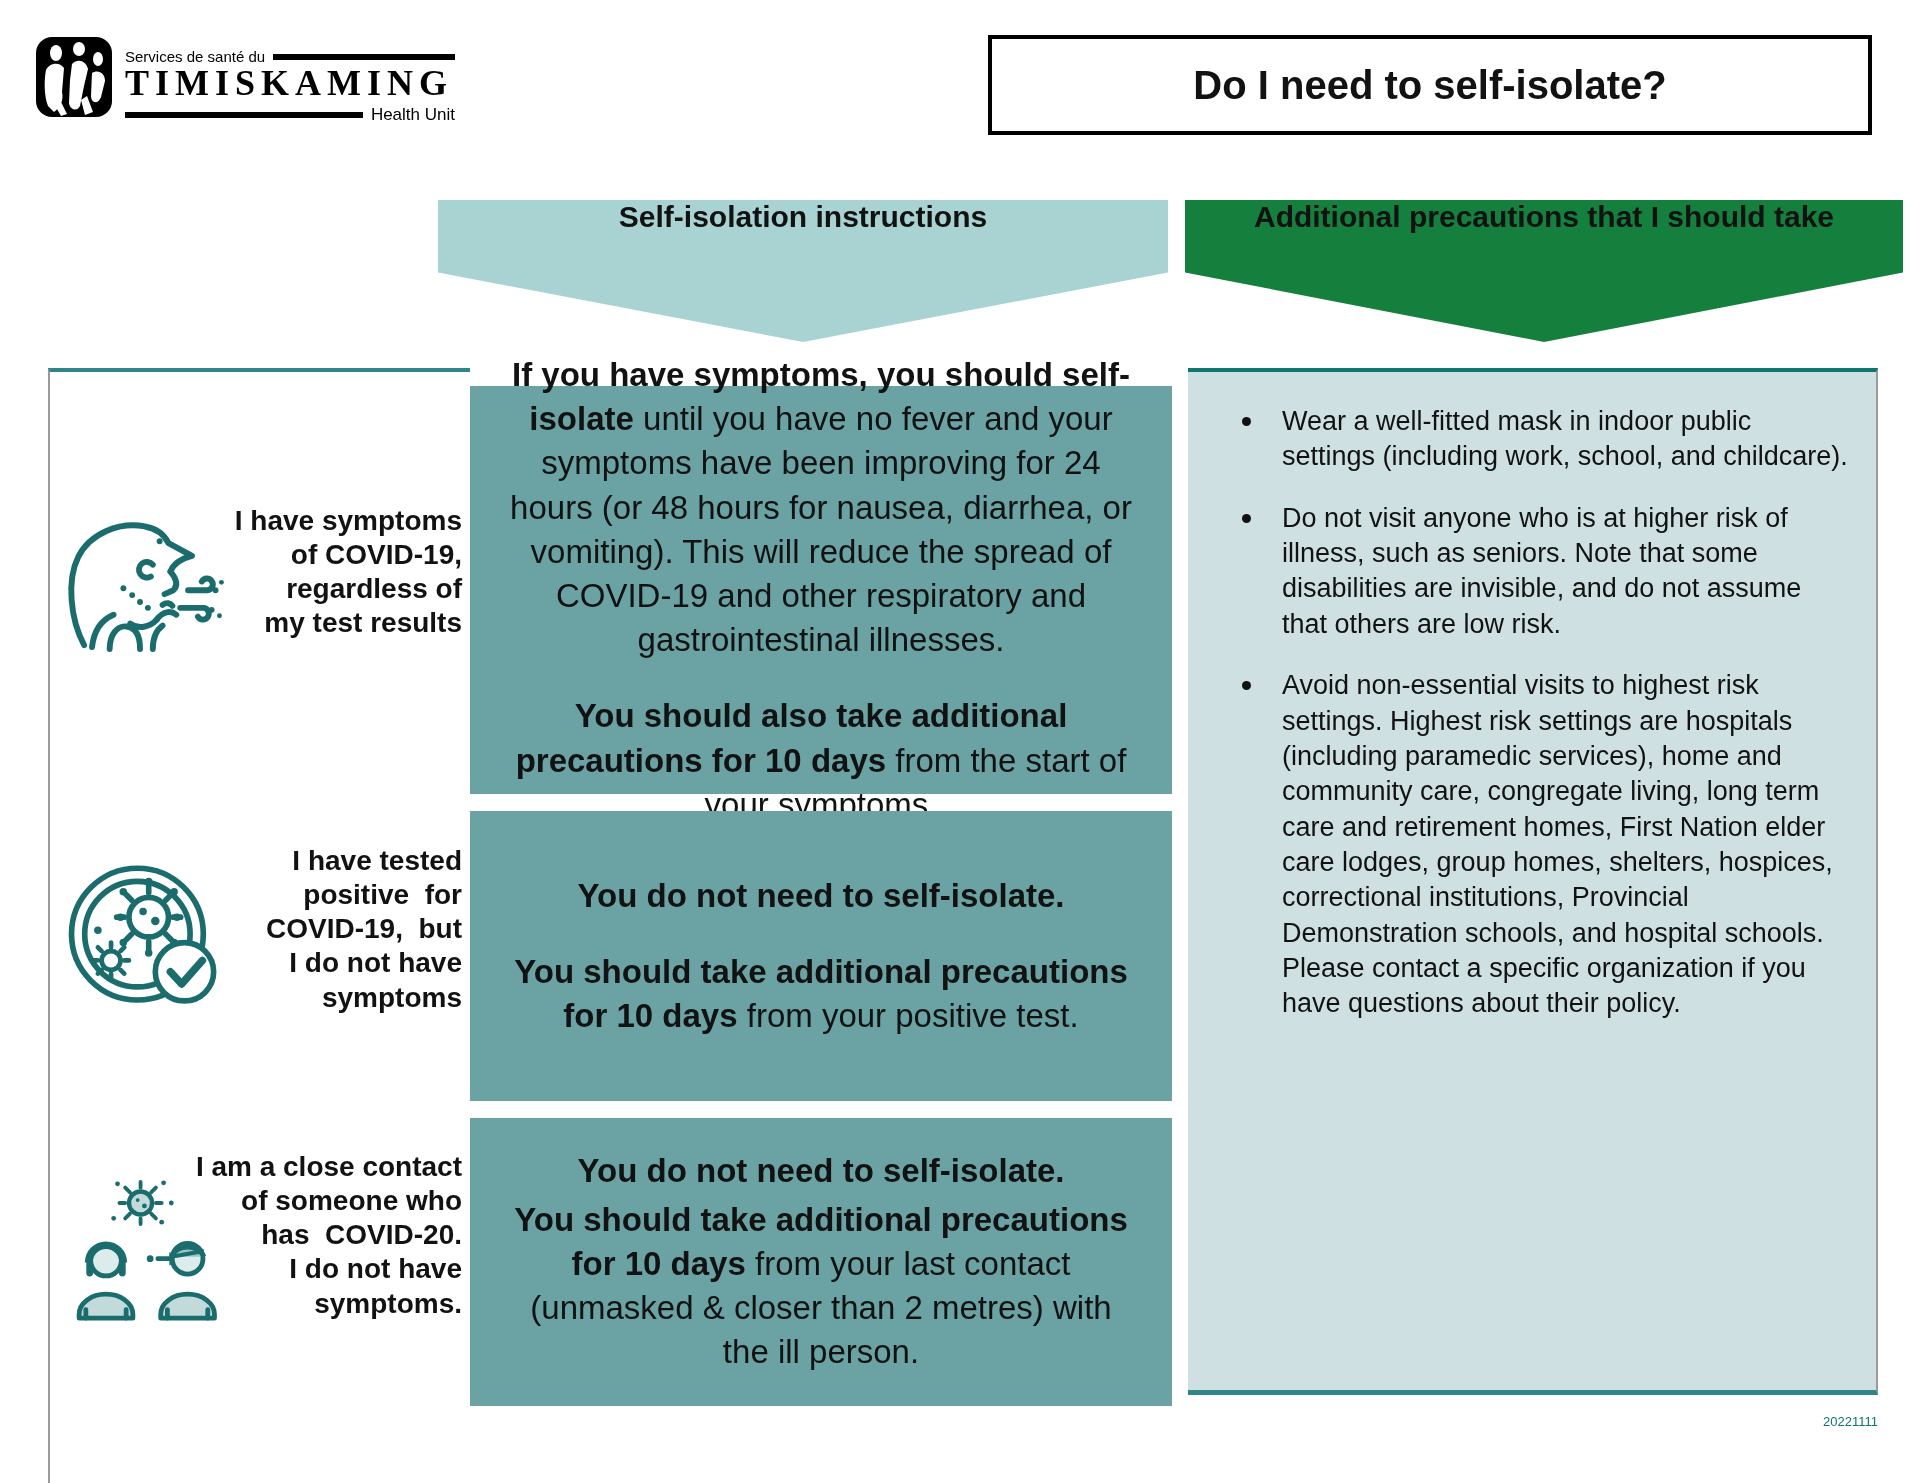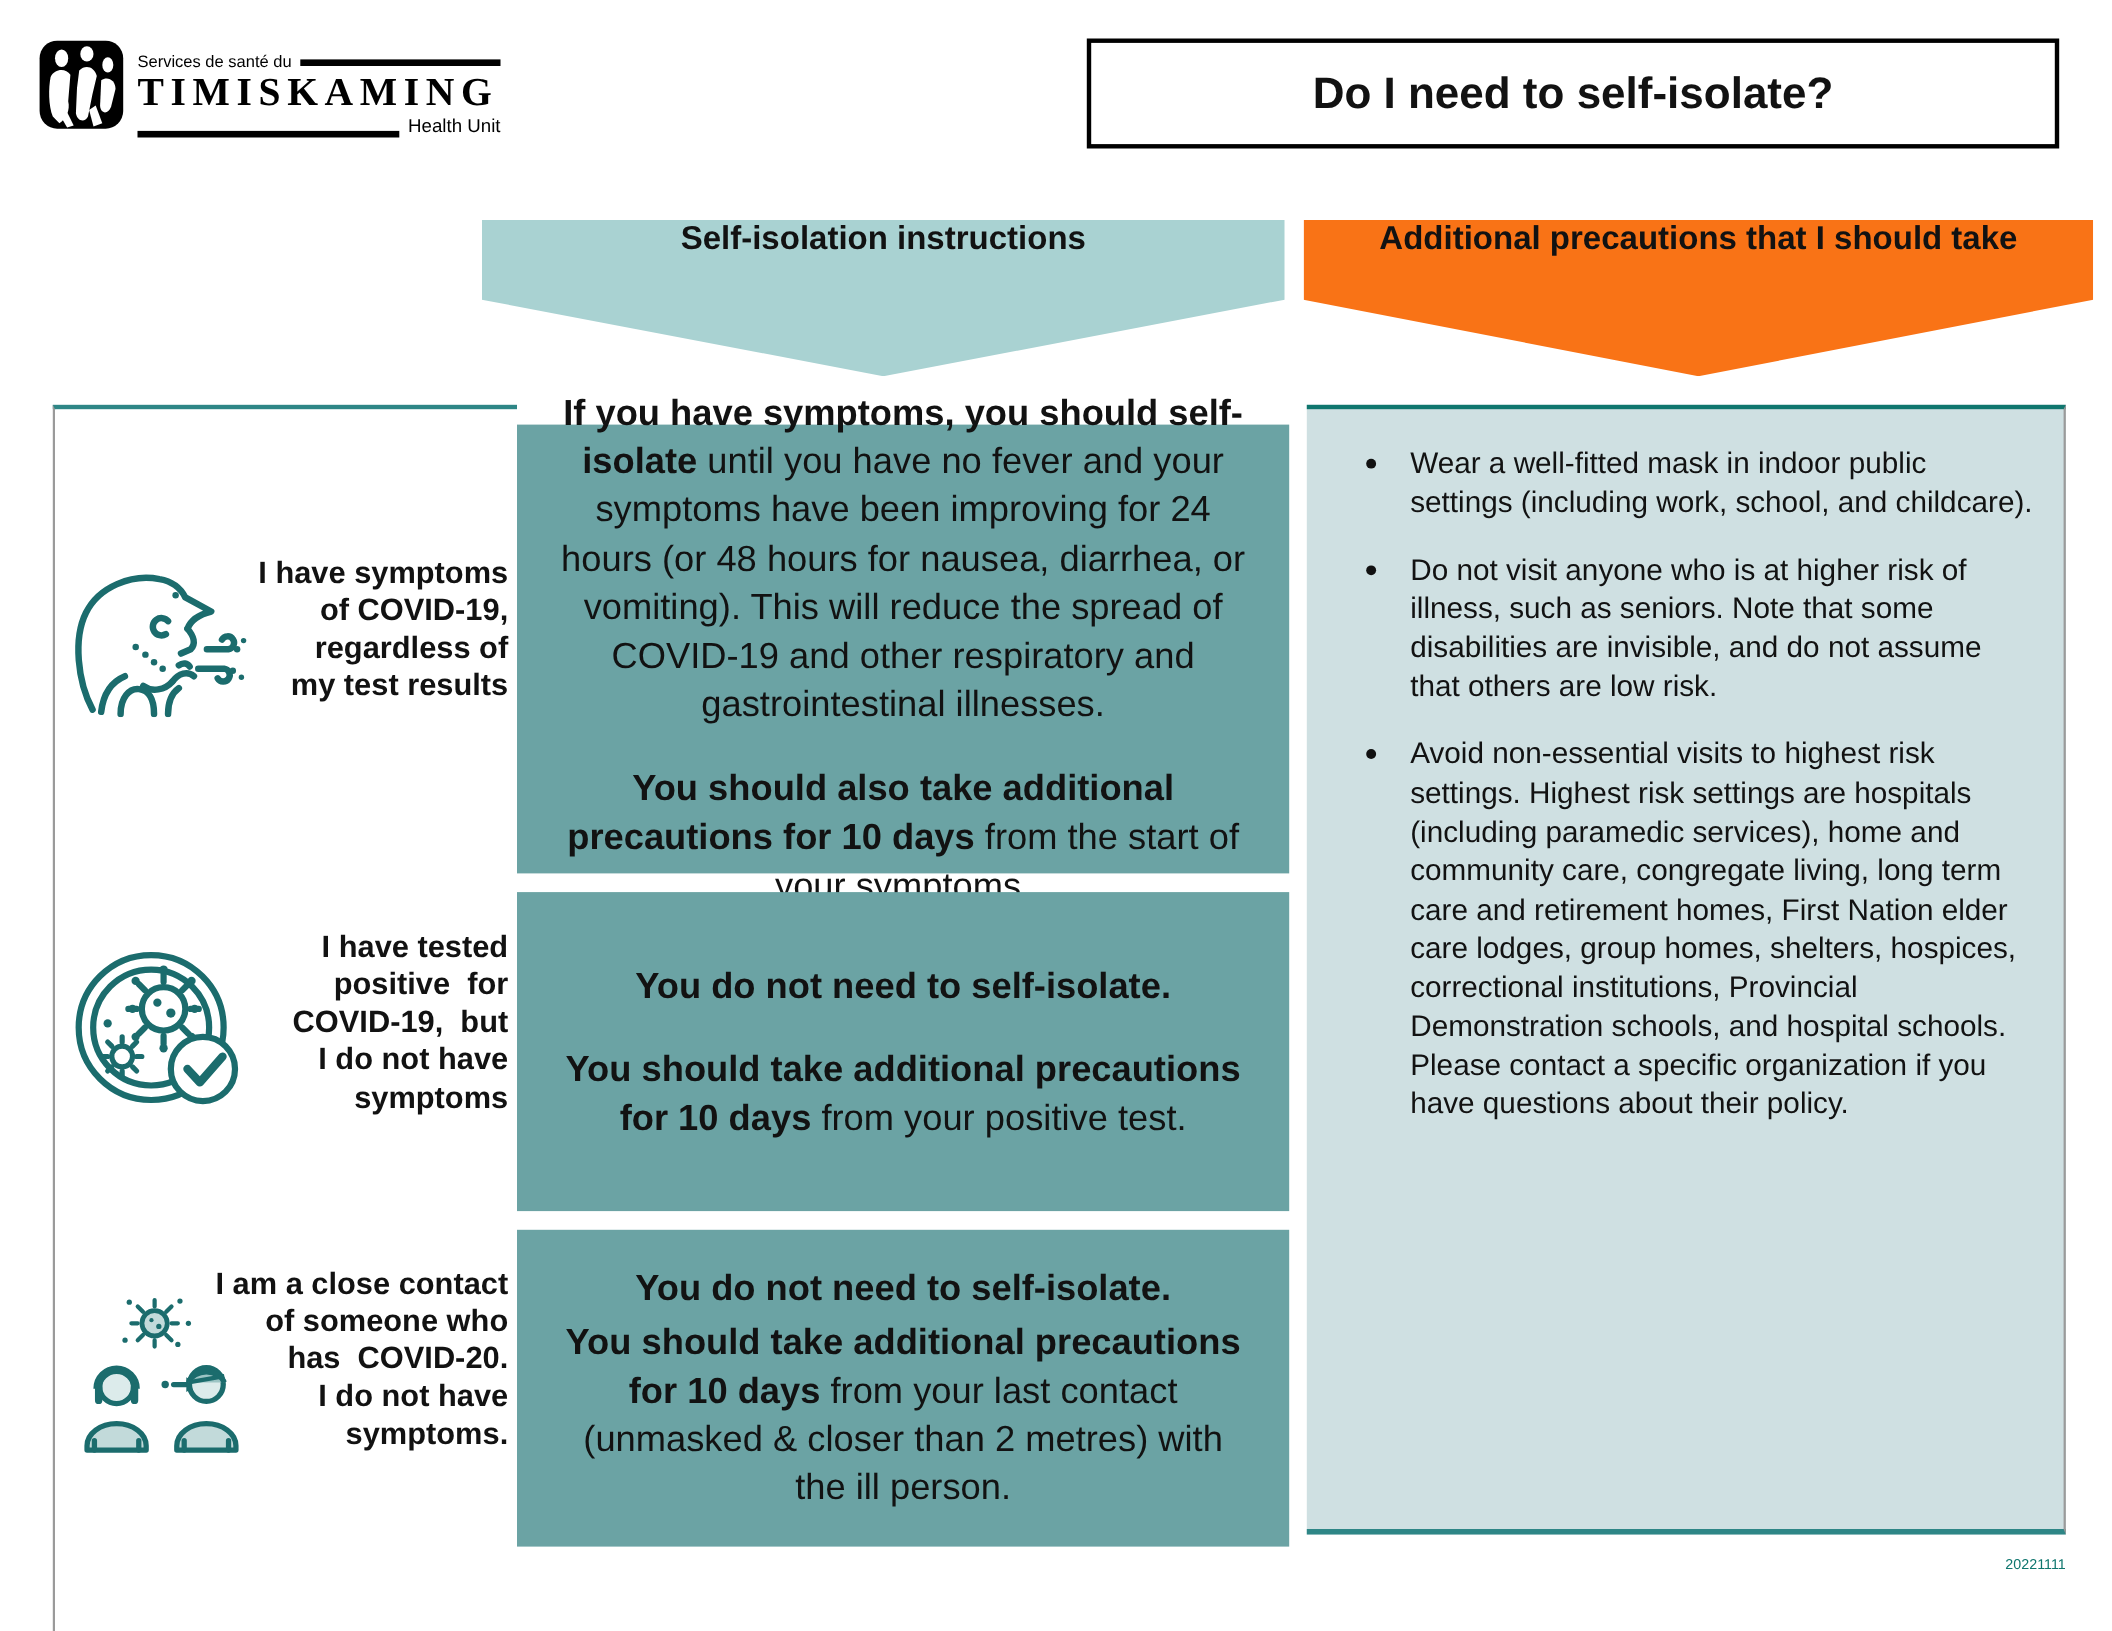--- a/index.html
+++ b/index.html
@@ -11,40 +11,40 @@
 
   
   .logo { position:absolute; left:35px; top:36px; width:420px; display:flex; align-items:flex-start; }
   .logo-mark { flex:0 0 auto; }
   .logo-text { flex:1; margin-left:12px; padding-top:12px; }
   .logo-row-top { display:flex; align-items:center; }
   .logo-services { font-size:15px; color:#000; white-space:nowrap; }
   .logo-bar { flex:1; height:6px; background:#000; margin-left:8px; }
   .logo-name { font-family:"Liberation Serif", serif; font-weight:700; font-size:36px;
                letter-spacing:6px; color:#000; line-height:1.05; margin-top:2px; }
-  .logo-row-bottom { display:flex; align-items:flex-end; margin-top:2px; }
+  .logo-row-bottom { display:flex; align-items:center; margin-top:2px; }
   .logo-bar2 { flex:1; height:6px; background:#000; margin-right:8px; }
   .logo-unit { font-size:17px; color:#000; white-space:nowrap; }
 
   
   .title-box {
     position:absolute; left:988px; top:35px; width:884px; height:100px;
     border:4px solid #000; background:#fff;
     display:flex; align-items:center; justify-content:center;
   }
   .title-box span { font-size:40px; font-weight:700; }
 
   
   .banner {
     position:absolute; top:200px; height:142px;
     clip-path: polygon(0 0, 100% 0, 100% 51%, 50% 100%, 0 51%);
     text-align:center; font-weight:700; font-size:30px;
   }
   .banner-left  { left:438px;  width:730px; background:#a9d2d2; }
-  .banner-right { left:1185px; width:718px; background:#f97316; }
+  .banner-right { left:1185px; width:718px; background:#15803d; }
 
   
   .scenario-panel {
     position:absolute; left:48px; top:368px; width:422px; height:1252px; background:#fff;
     border-top:4px solid #2e8686; border-left:2px solid #9a9a9a; border-bottom:3px solid #8f8f8f;
   }
   .scenario-icon { position:absolute; }
   .scenario-label {
     position:absolute; right:8px; text-align:right; font-weight:700;
     font-size:28px; line-height:1.22; white-space:pre-wrap;

